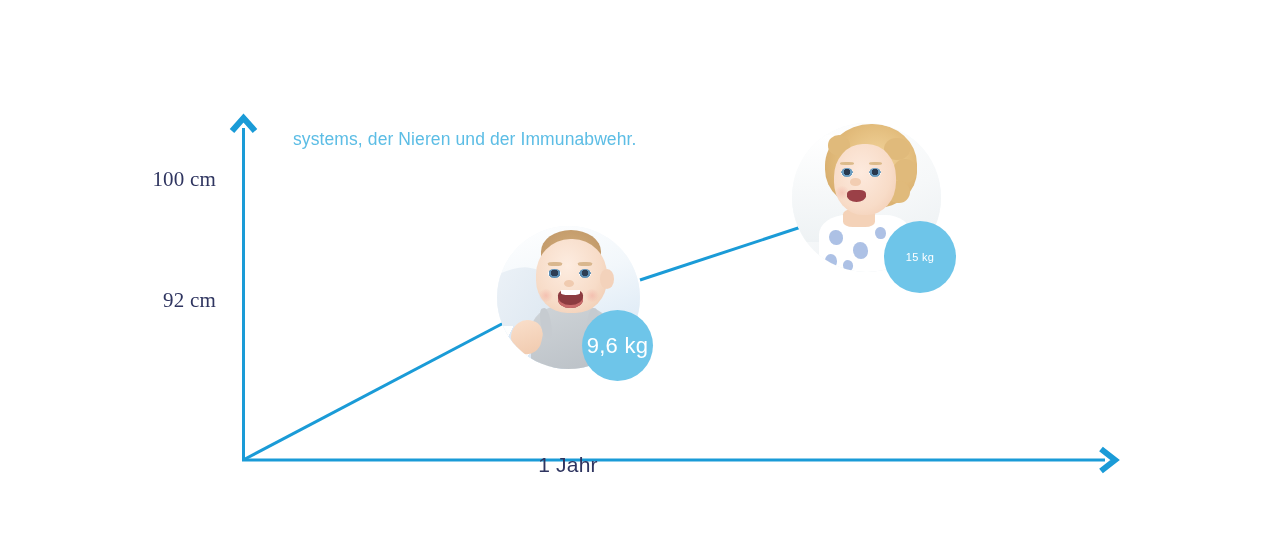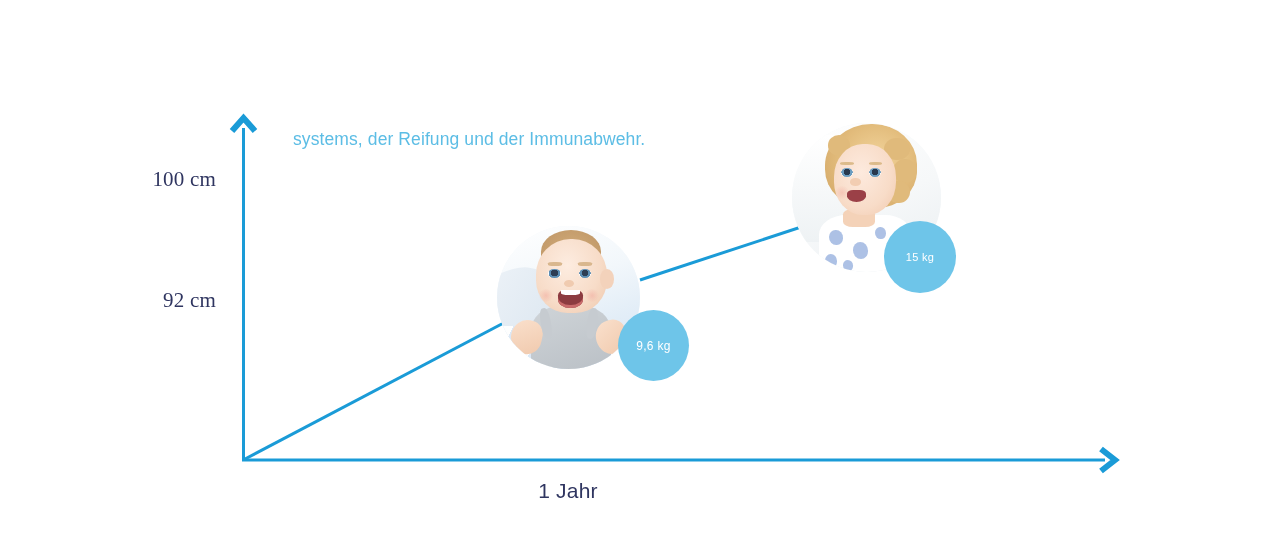--- a/index.html
+++ b/index.html
@@ -36,21 +36,21 @@
     position: absolute;
     color: #2f3560;
     font-size: 21px;
     letter-spacing: 0.2px;
     white-space: nowrap;
   }
   .ytick { text-align: right; font-family: Liberation Serif, serif; }
   #ytick-100 { right: 1064px; top: 167px; }
   #ytick-75  { right: 1064px; top: 288px; }
   .xtick { text-align: center; }
-  #xtick-1 { left: 498px; width: 140px; top: 479px; }
+  #xtick-1 { left: 498px; width: 140px; top: 453px; }
   #xtick-2 { left: 794px; width: 142px; top: 479px; }
 
   
   #annotation {
     position: absolute;
     left: 293px;
     top: 128px;
     width: 380px;
     color: #5cbde5;
     font-size: 17.5px;
@@ -270,23 +270,23 @@
   .bubble {
     position: absolute;
     border-radius: 50%;
     display: flex;
     align-items: center;
     justify-content: center;
     color: #ffffff;
     letter-spacing: 0.3px;
   }
   #bubble-1 {
-    left: 618px; top: 310px;
+    left: 582px; top: 310px;
     width: 71px; height: 71px;
-    font-size: 12px;
+    font-size: 22px;
   }
   #bubble-2 {
     left: 884px; top: 221px;
     width: 72px; height: 72px;
     font-size: 11px;
   }
 </style>
 </head>
 <body>
 
@@ -306,21 +306,21 @@
 
     <line x1="640" y1="280" x2="868" y2="205" stroke="#1a9bd7" stroke-width="3"></line>
   </svg>
 
   <div class="tick ytick" id="ytick-100">100 cm</div>
   <div class="tick ytick" id="ytick-75">92 cm</div>
 
   <div class="tick xtick" id="xtick-1">1 Jahr</div>
 
   <div id="annotation">
-    <span class="ln">systems, der Reifung und der Immunabwehr.</span>
+    <span class="ln">systems, der Nieren und der Immunabwehr.</span>
   </div>
 
   <div class="node">
     <div class="photo" id="photo-1" aria-label="Laechelndes Baby auf hellblauer Bettwaesche">
       <div class="scene">
         <div class="bg"></div>
         <div class="pillow-l"></div>
         <div class="blanket"></div>
         <div class="body"></div>
         <div class="arm l"></div>

